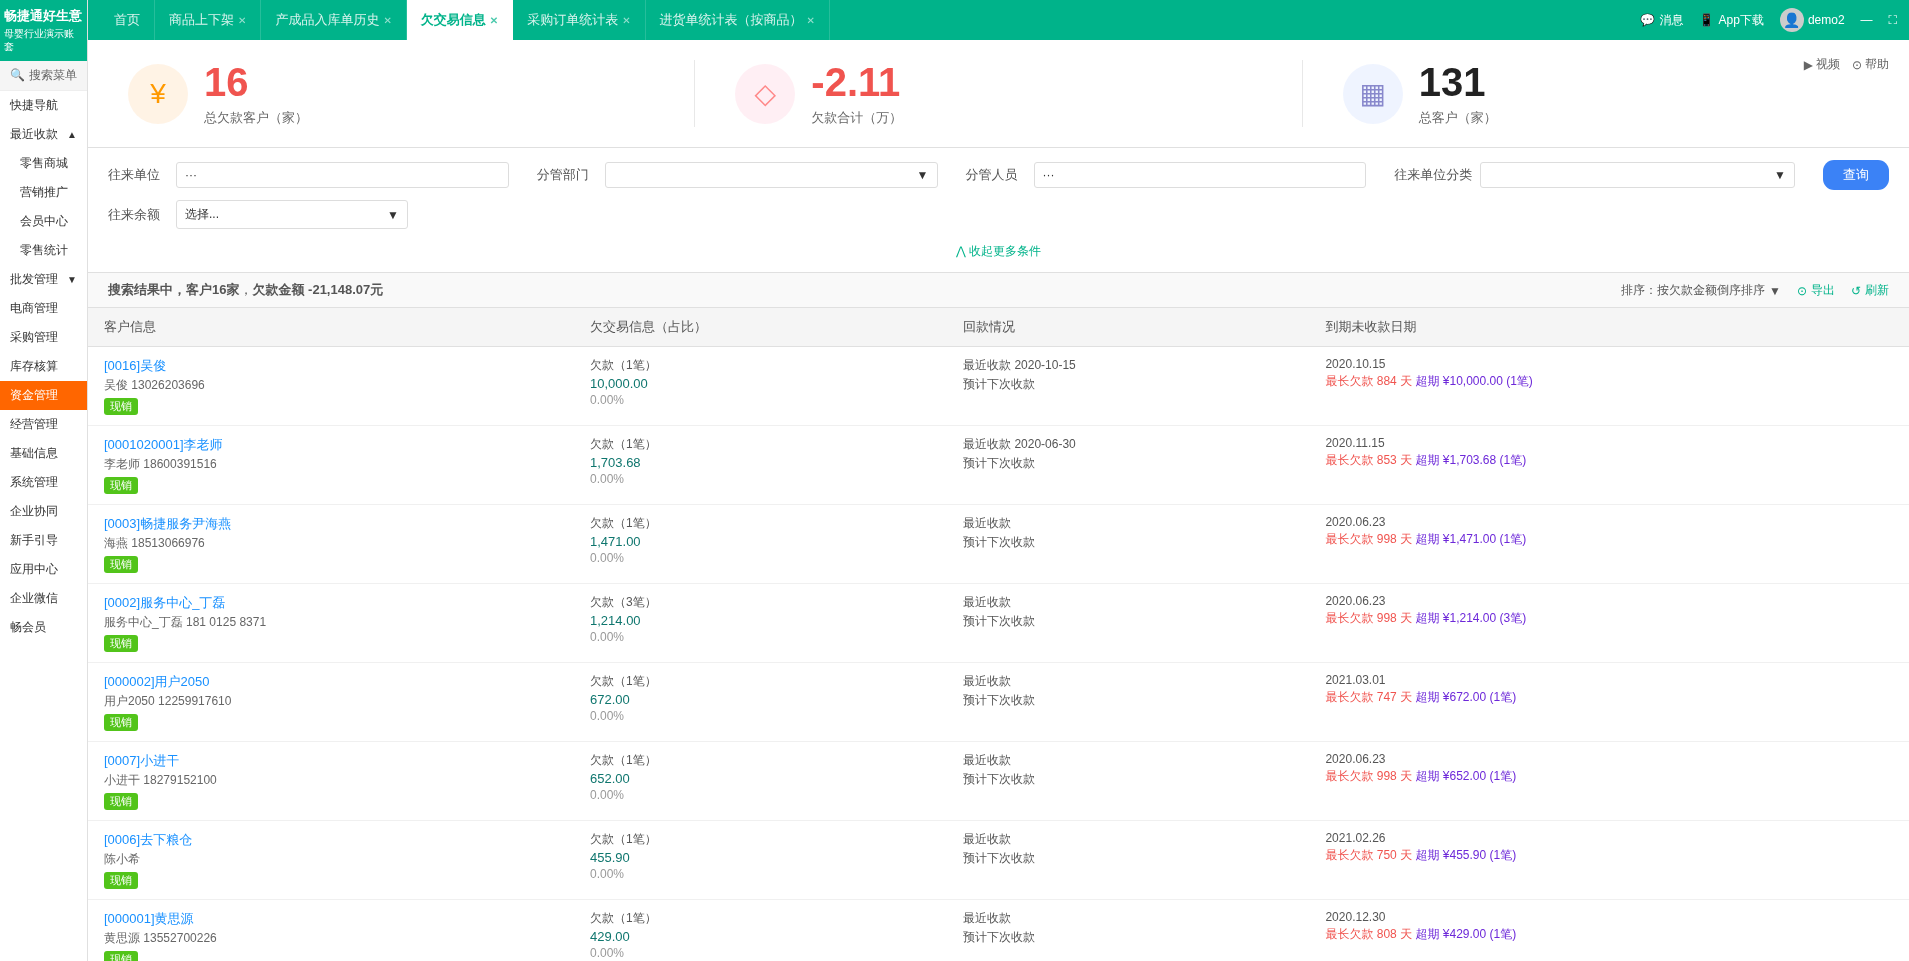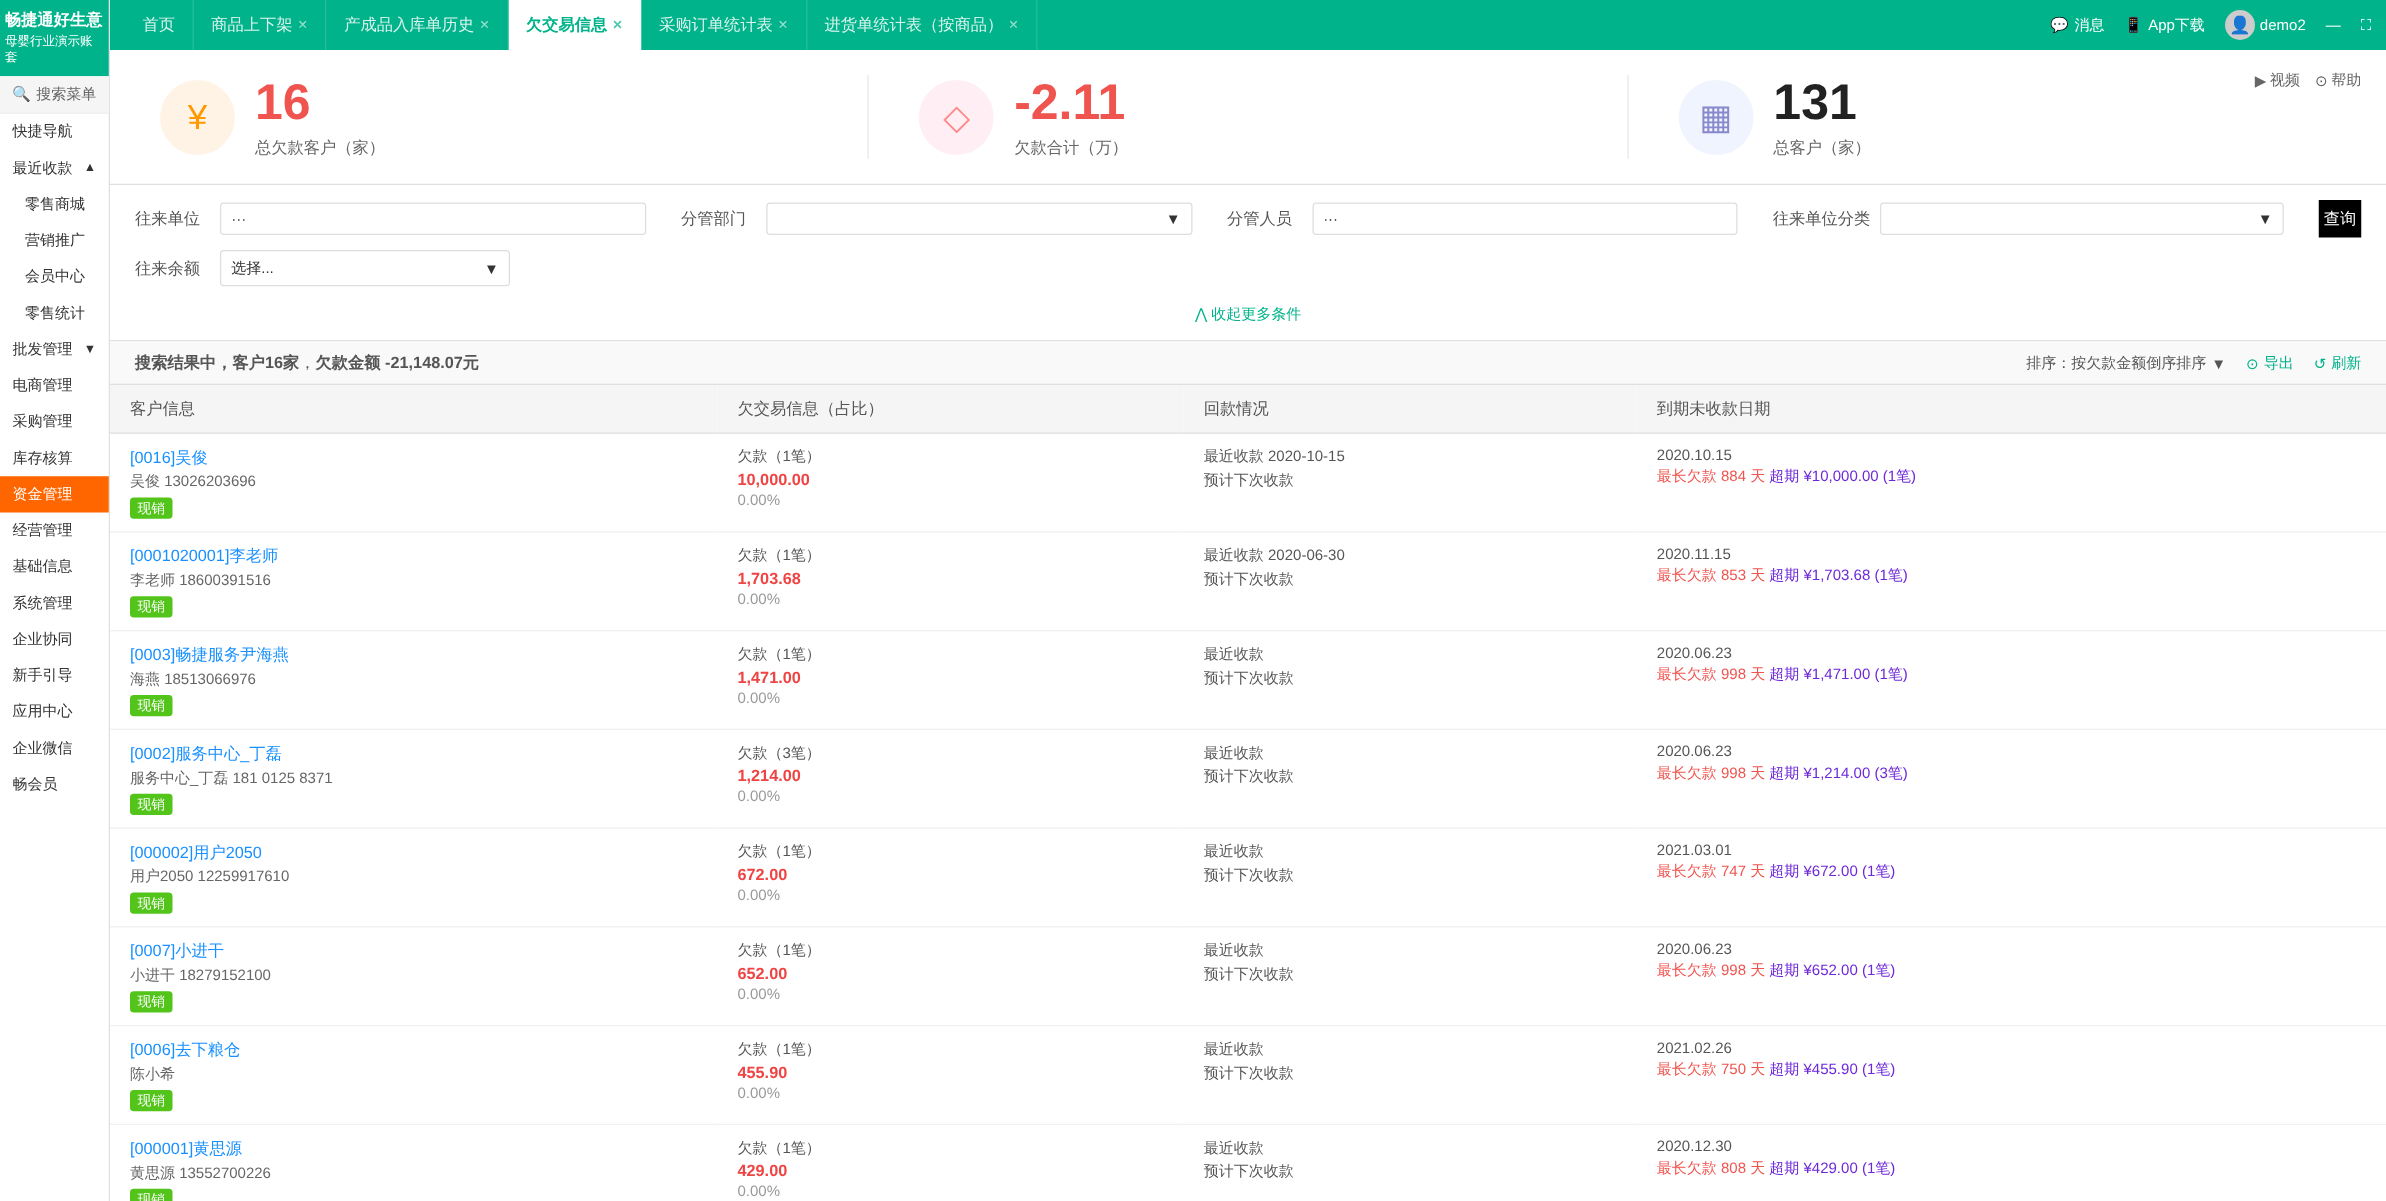--- a/index.html
+++ b/index.html
@@ -43,21 +43,21 @@
     .stat-top-right { position: absolute; right: 20px; top: 16px; display: flex; gap: 12px; font-size: 12px; color: #666; }
     .stat-top-right span { cursor: pointer; display: flex; align-items: center; gap: 3px; }
 
     
     .filter-area { background: #fff; padding: 12px 20px 8px; border-bottom: 1px solid #e0e0e0; }
     .filter-row { display: flex; align-items: center; gap: 28px; margin-bottom: 10px; }
     .filter-item { display: flex; align-items: center; gap: 8px; flex: 1; }
     .filter-label { color: #555; font-size: 13px; white-space: nowrap; min-width: 60px; }
     .filter-input { flex: 1; border: 1px solid #ddd; border-radius: 3px; padding: 5px 8px; font-size: 12px; color: #333; display: flex; align-items: center; justify-content: space-between; background: #fff; cursor: pointer; min-width: 160px; }
     .filter-select { flex: 1; border: 1px solid #ddd; border-radius: 3px; padding: 5px 8px; font-size: 12px; color: #333; display: flex; align-items: center; justify-content: space-between; background: #fff; cursor: pointer; min-width: 160px; }
-    .query-btn { background: #000000; color: #fff; border: none; border-radius: 0; padding: 6px 4px; font-size: 13px; cursor: pointer; }
+    .query-btn { background: #3b82f6; color: #fff; border: none; border-radius: 11px; padding: 6px 20px; font-size: 13px; cursor: pointer; }
     .collapse-bar { text-align: center; padding: 4px; color: #00b38a; font-size: 12px; cursor: pointer; margin-top: 4px; }
 
     
     .result-bar { background: #f9f9f9; padding: 8px 20px; display: flex; align-items: flex-end; justify-content: space-between; border-bottom: 1px solid #e0e0e0; }
     .result-info { font-size: 13px; color: #555; }
     .result-info span { font-weight: bold; }
     .result-actions { display: flex; align-items: center; gap: 16px; font-size: 12px; color: #555; }
     .sort-select { display: flex; align-items: center; gap: 4px; cursor: pointer; }
     .action-btn { display: flex; align-items: center; gap: 4px; cursor: pointer; color: #00b38a; }
 
@@ -66,21 +66,21 @@
     table { width: 100%; border-collapse: collapse; }
     thead tr { background: #f5f5f5; border-bottom: 1px solid #e0e0e0; }
     thead th { padding: 10px 16px; text-align: left; font-size: 13px; color: #555; font-weight: normal; }
     tbody tr { border-bottom: 1px solid #f0f0f0; }
     tbody td { padding: 10px 16px; font-size: 13px; vertical-align: top; }
     .customer-name { color: #1890ff; cursor: pointer; font-size: 13px; }
     .customer-phone { color: #666; font-size: 12px; margin-top: 2px; }
     .badge { display: inline-block; padding: 1px 6px; border-radius: 3px; font-size: 11px; color: #fff; margin-top: 4px; }
     .badge.green { background: #52c41a; }
     .debt-count { color: #555; font-size: 12px; }
-    .debt-amount { color: #ef4444; font-size: 13px; font-weight: bold; margin-top: 2px; }
+    .debt-amount { color: #0f766e; font-size: 13px; font-weight: normal; margin-top: 2px; }
     .debt-percent { color: #999; font-size: 12px; margin-top: 2px; }
     .payback-latest { color: #555; font-size: 12px; }
     .payback-next { color: #555; font-size: 12px; margin-top: 2px; }
     .due-date { color: #555; font-size: 12px; }
     .overdue-info { color: #f0544f; font-size: 12px; margin-top: 2px; }
     .overdue-link { color: #6d28d9; cursor: pointer; margin-top: 24px; }
   </style>
 </head>
 <body>
 

